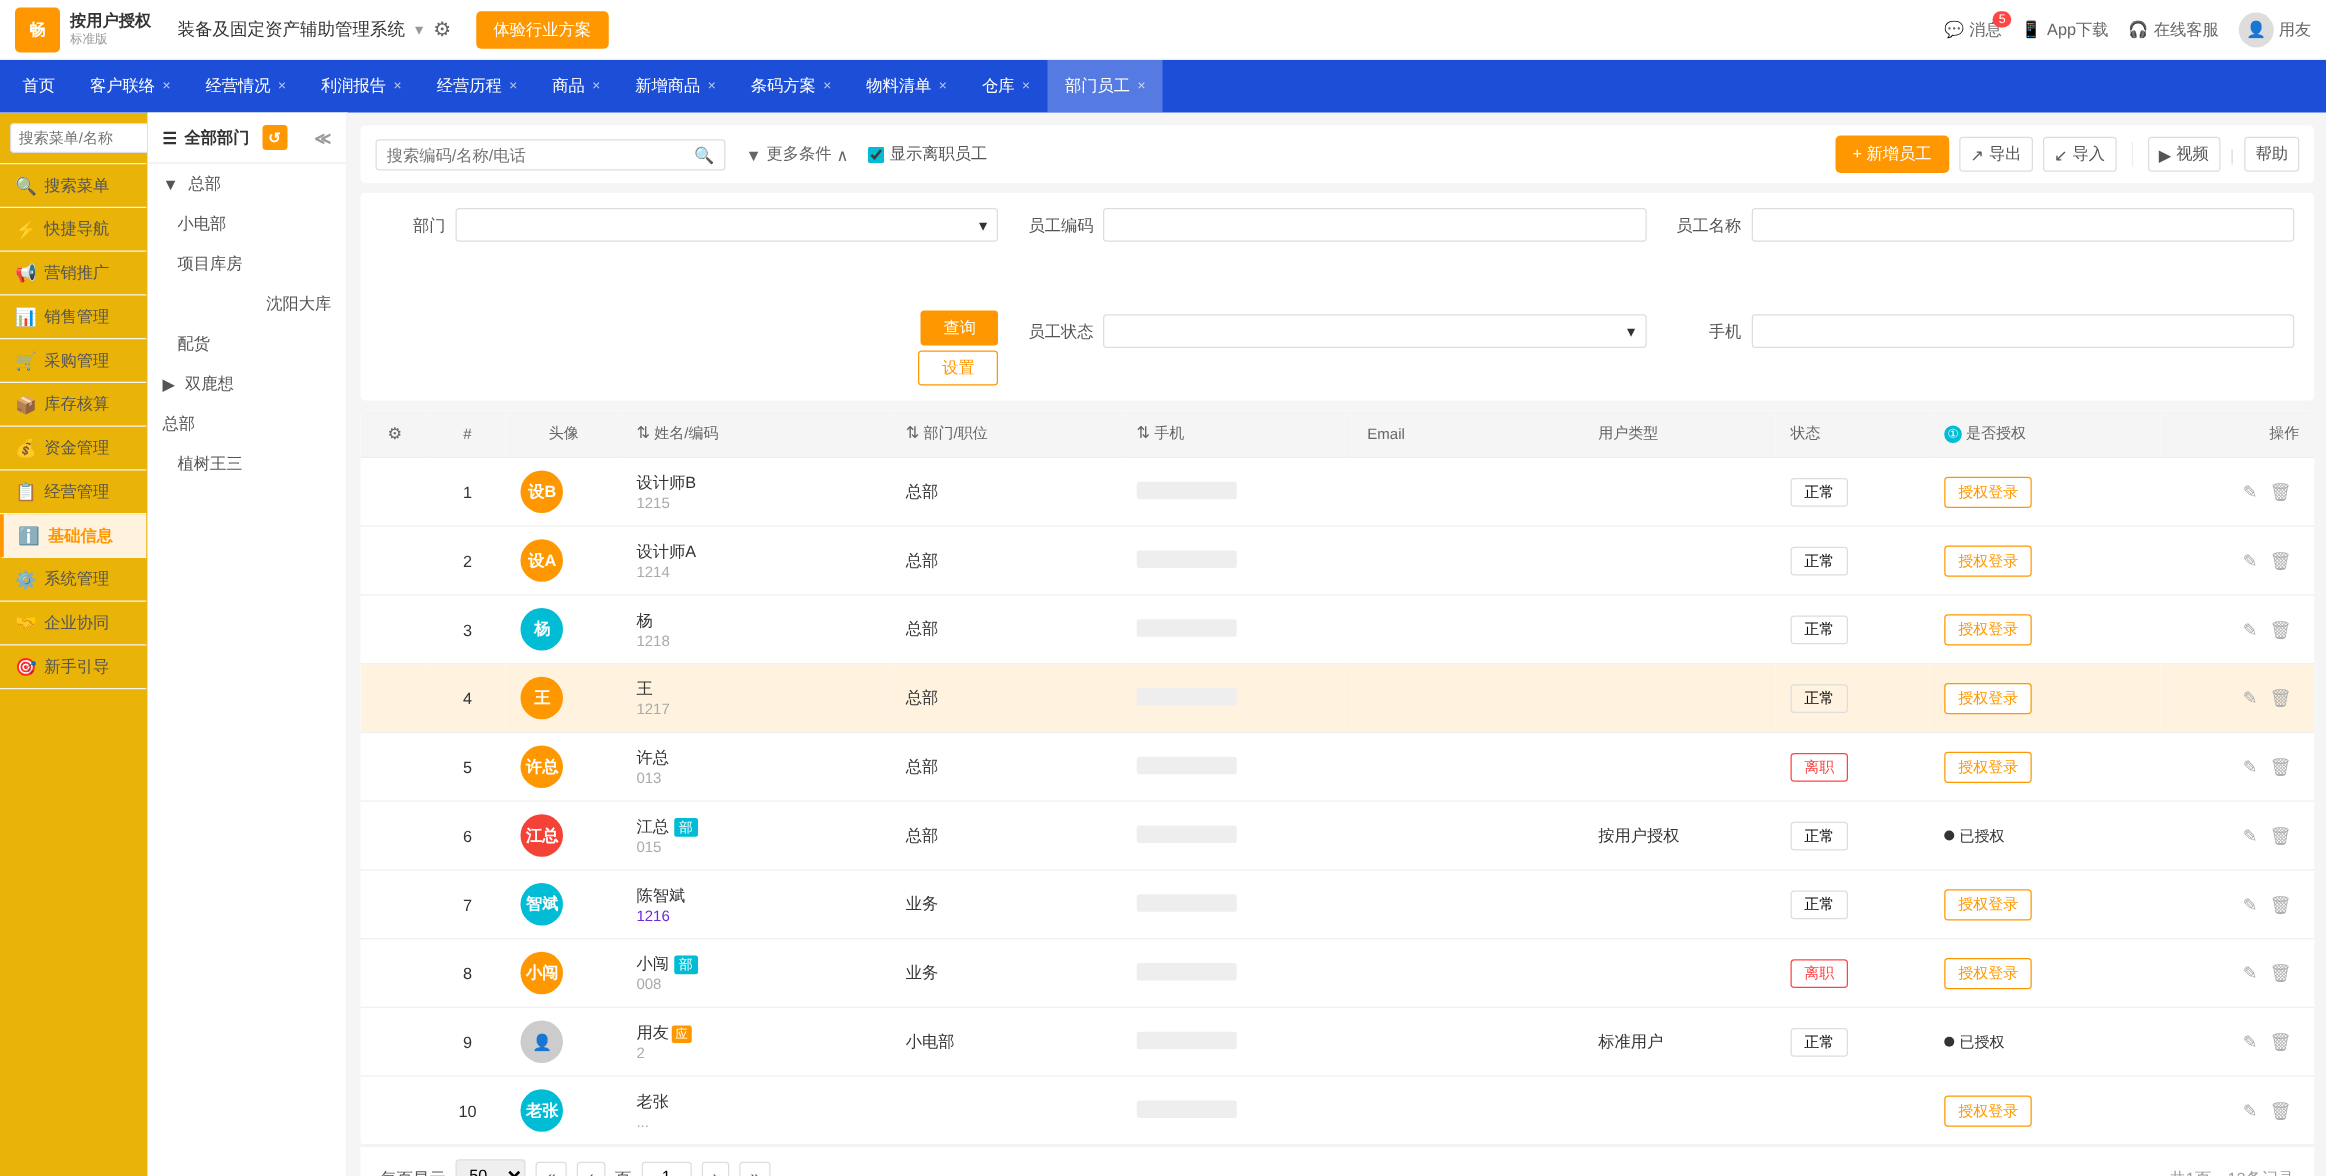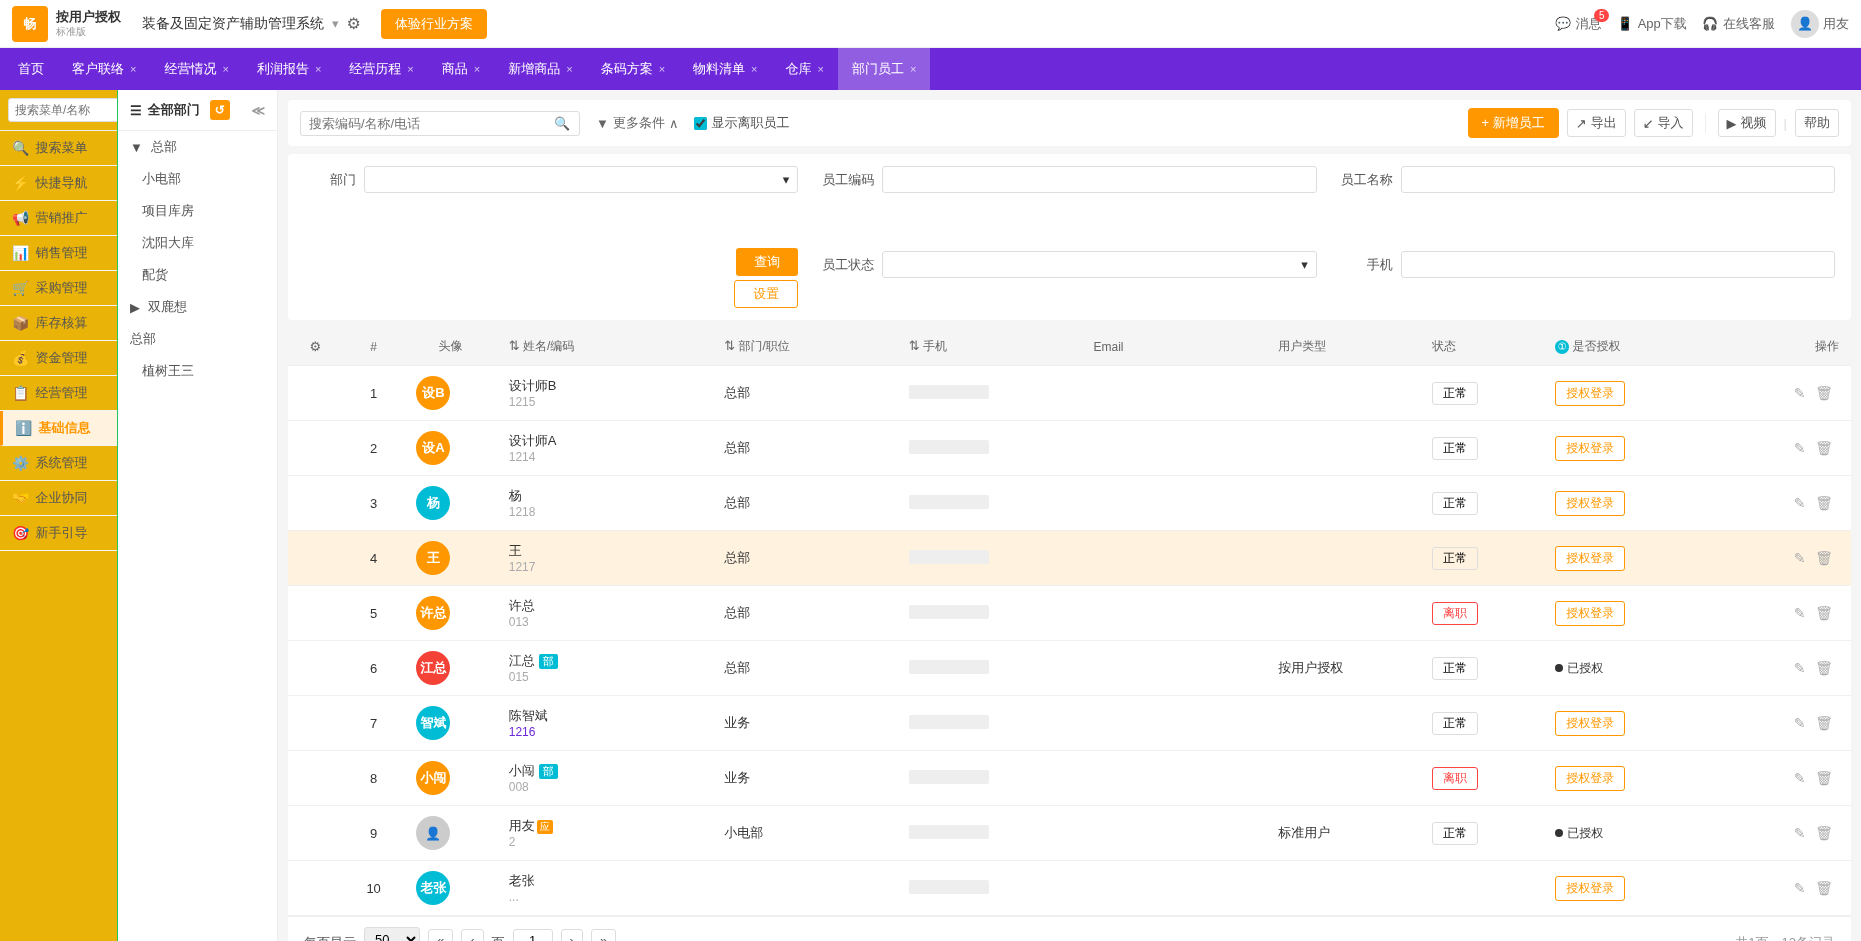--- a/index.html
+++ b/index.html
@@ -15,21 +15,21 @@
     .system-title-text { font-size: 14px; color: #333; font-weight: 500; }
     .system-title-arrow { color: #999; }
     .gear-icon { color: #666; font-size: 16px; cursor: pointer; margin-right: 12px; }
     .trial-btn { background: #ff9800; color: #fff; border: none; border-radius: 4px; padding: 6px 14px; cursor: pointer; font-size: 13px; }
     .top-right { display: flex; align-items: center; gap: 16px; margin-left: auto; }
     .top-right-item { display: flex; align-items: center; gap: 4px; color: #666; cursor: pointer; font-size: 13px; position: relative; }
     .badge { background: #f44; color: #fff; border-radius: 10px; font-size: 10px; padding: 1px 5px; position: absolute; top: -6px; right: -8px; }
     .user-avatar { width: 28px; height: 28px; background: #ddd; border-radius: 50%; display: flex; align-items: center; justify-content: center; color: #999; }
 
     
-    .nav-bar { background: #6d28d9; display: flex; align-items: center; height: 42px; padding: 0 4px; overflow: hidden; }
+    .nav-bar { background: #1d4ed8; display: flex; align-items: center; height: 42px; padding: 0 4px; overflow: hidden; }
     .nav-item { padding: 0 14px; height: 42px; display: flex; align-items: center; color: #fff; cursor: pointer; font-size: 13px; white-space: nowrap; position: relative; }
     .nav-item.active { background: rgba(255,255,255,0.25); }
     .nav-item .close { margin-left: 6px; font-size: 11px; opacity: 0.7; }
 
     
     .main-layout { display: flex; height: calc(100vh - 90px); }
 
     
     .sidebar { width: 118px; background: #eab308; border-right: 1px solid #22c55e; flex-shrink: 0; overflow-y: auto; }
     .sidebar-search { padding: 8px; display: flex; align-items: center; gap: 4px; border-bottom: 1px solid #eee; }
@@ -236,21 +236,21 @@
         <div class="tree-node" style="padding-left: 12px;">
           <span style="margin-right:4px;">▼</span>
           <span>总部</span>
         </div>
         <div class="tree-node" style="padding-left: 24px;">
           <span>小电部</span>
         </div>
         <div class="tree-node" style="padding-left: 24px;">
           <span>项目库房</span>
         </div>
-        <div class="tree-node" style="padding-left: 24px;">
+        <div class="tree-node" style="padding-left: 24px; justify-content: flex-end;">
           <span>沈阳大库</span>
         </div>
         <div class="tree-node" style="padding-left: 24px;">
           <span>配货</span>
         </div>
         <div class="tree-node" style="padding-left: 12px;">
           <span style="margin-right:4px;">▶</span>
           <span>双鹿想</span>
         </div>
         <div class="tree-node" style="padding-left: 12px;">

